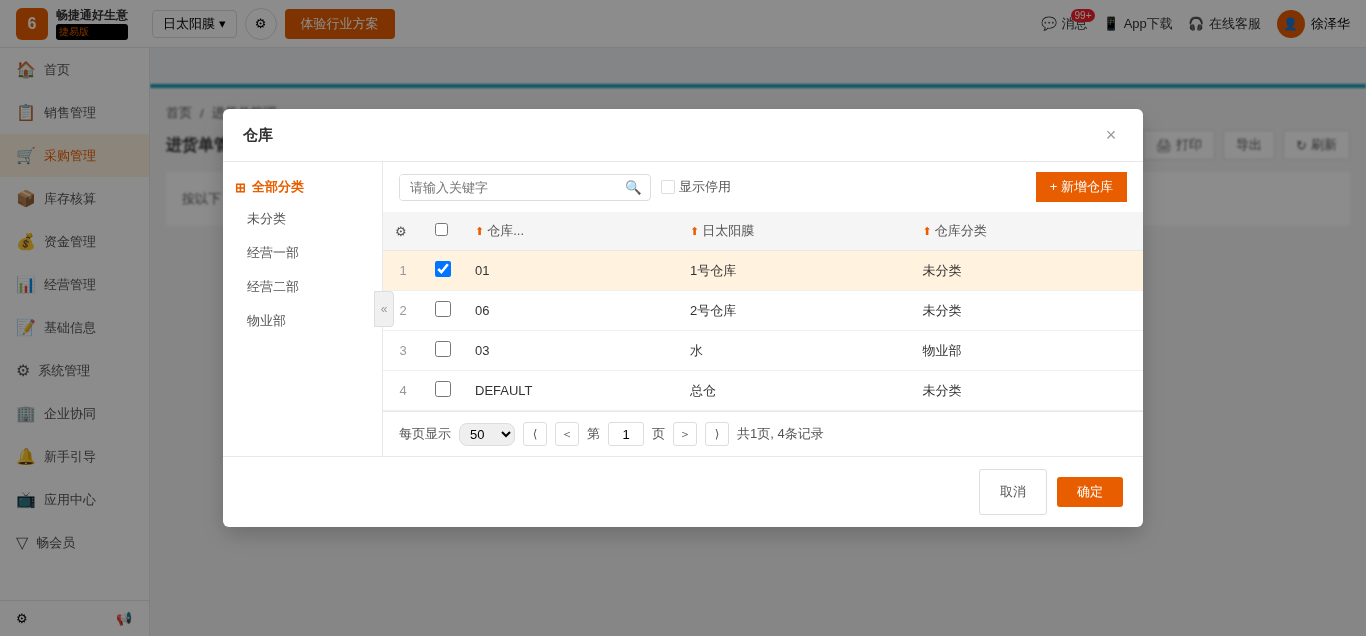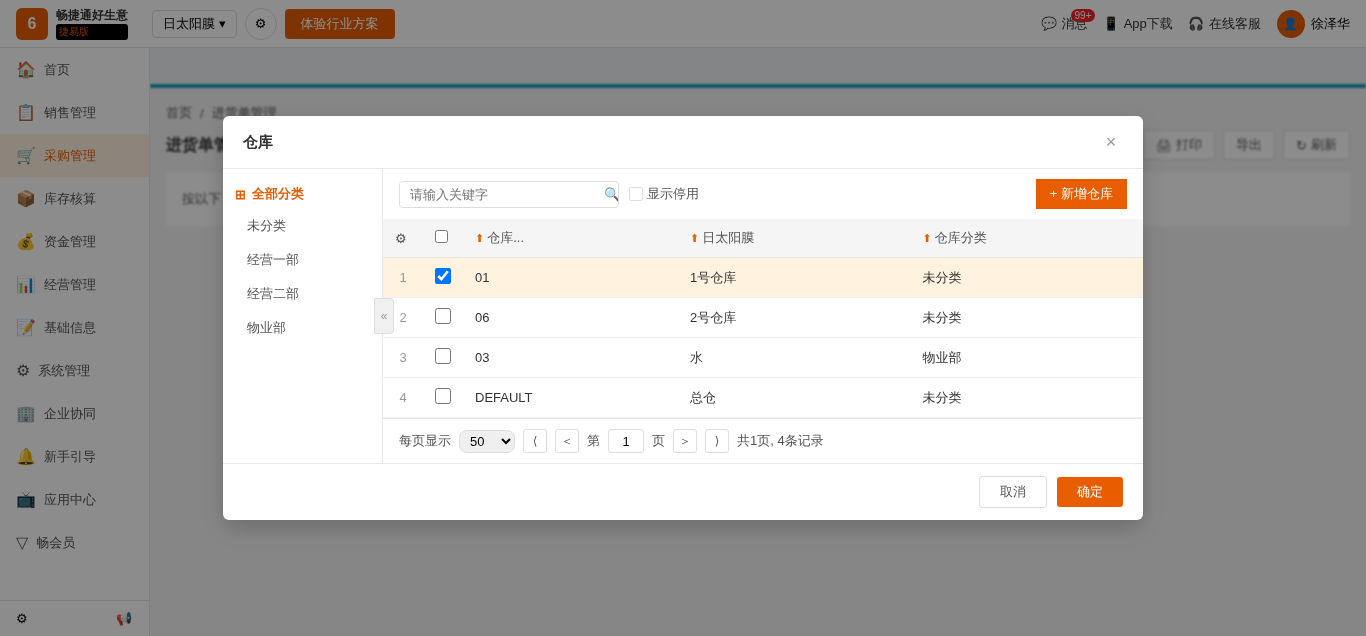--- a/index.html
+++ b/index.html
@@ -166,21 +166,21 @@
 
     
     .table-panel { flex: 1; display: flex; flex-direction: column; overflow: hidden; }
     .table-toolbar {
       padding: 10px 16px;
       display: flex; align-items: center; gap: 10px;
     }
     .search-box {
       display: flex; align-items: center;
       border: 1px solid #ddd; border-radius: 4px;
-      overflow: hidden; width: 220px;
+      overflow: hidden; width: 252px;
     }
     .search-input {
       border: none; outline: none; padding: 5px 10px;
       font-size: 13px; flex: 1;
     }
     .search-btn {
       background: none; border: none; padding: 5px 8px;
       cursor: pointer; color: #999;
     }
     .show-disabled {
@@ -244,21 +244,21 @@
     }
 
     
     .modal-footer {
       padding: 12px 20px;
       display: flex; align-items: center; justify-content: flex-end;
       gap: 10px; border-top: 1px solid #e8e8e8;
     }
     .btn-cancel {
       border: 1px solid #ddd; background: #fff; border-radius: 3px;
-      padding: 6px 20px; cursor: pointer; font-size: 13px; color: #555;
+      padding: 13px 20px; cursor: pointer; font-size: 13px; color: #555;
     }
     .btn-confirm {
       background: #e85d00; color: #fff; border: none;
       border-radius: 3px; padding: 6px 20px; cursor: pointer; font-size: 13px;
     }
 
     
     .bg-content { filter: blur(1px); pointer-events: none; }
   </style>
 </head>

